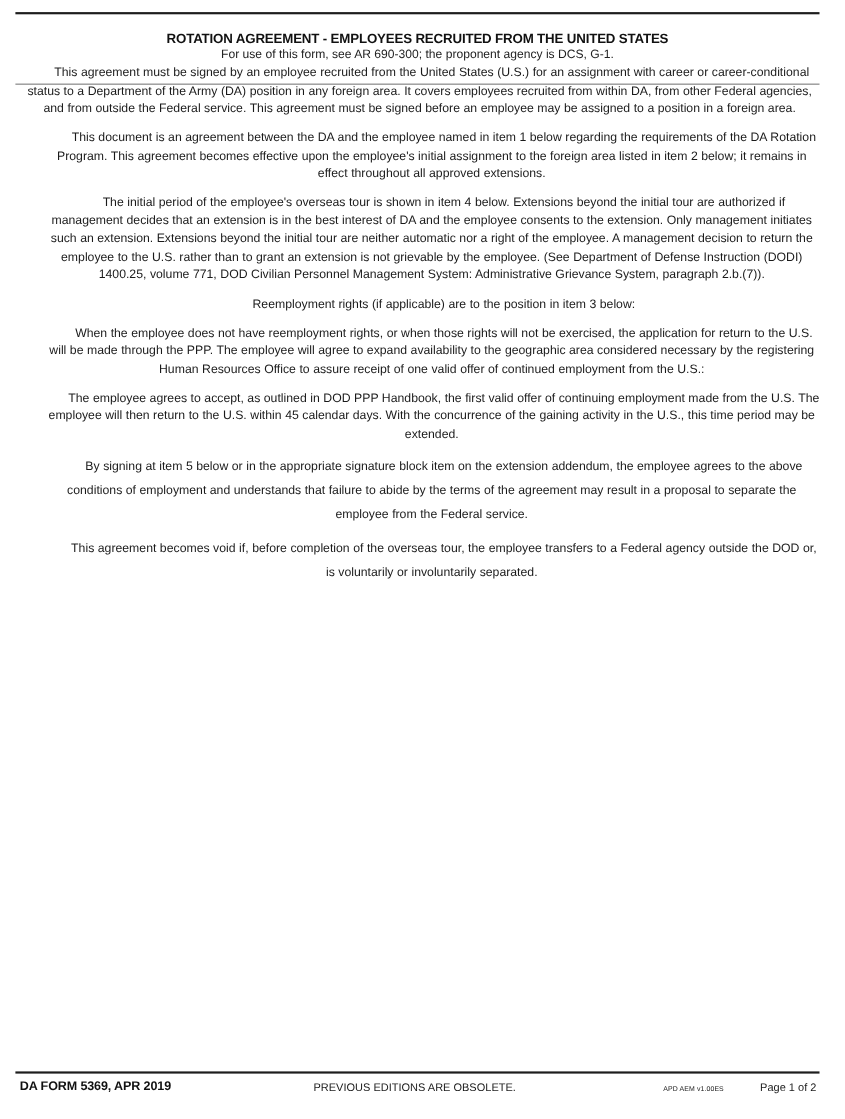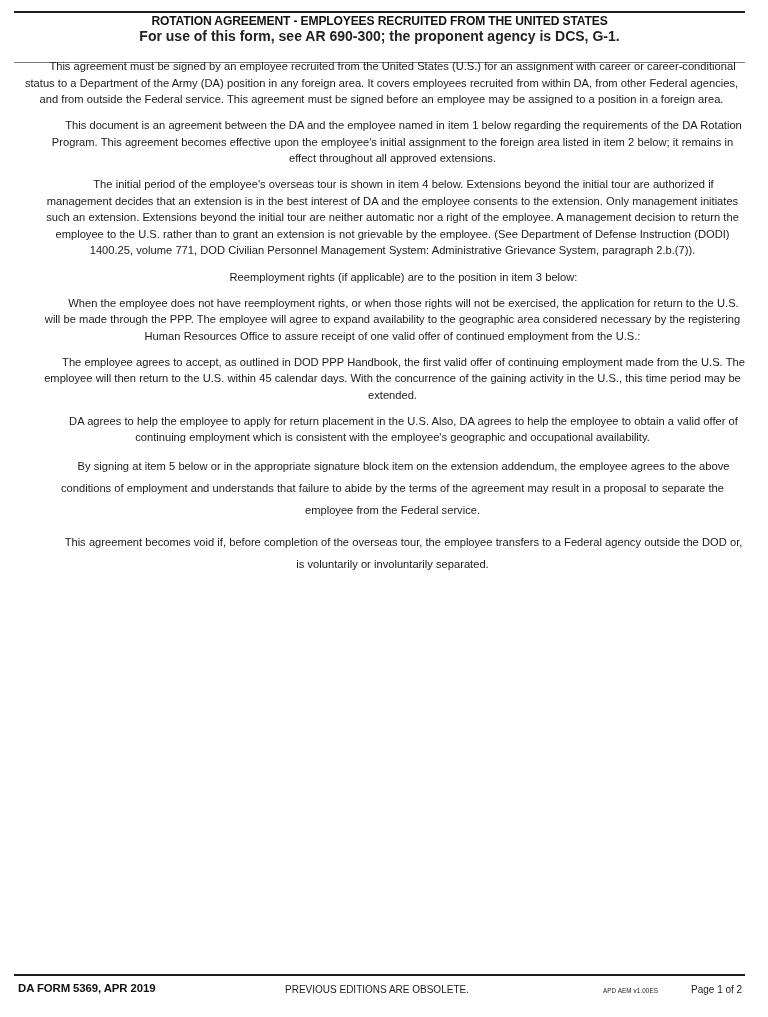--- a/index.html
+++ b/index.html
@@ -41,28 +41,28 @@
     height: 0;
     border-top: 1.3px solid #7b7b7b;
     width: 100%;
   }
   #form-title {
     text-align: center;
     font-size: 12.1px;
     font-weight: bold;
     letter-spacing: -0.15px;
     line-height: 14px;
-    margin-top: 1px;
+    margin-top: 15px;
     color: #111111;
     white-space: nowrap;
   }
   #form-subtitle {
     text-align: center;
-    font-size: 14px;
-    font-weight: bold;
+    font-size: 11px;
+    font-weight: normal;
     line-height: 11px;
     margin-top: 3px;
     margin-bottom: 20px;
     color: #222222;
   }
 
   
   #body-text {
     position: absolute;
     left: 18px;
@@ -154,21 +154,20 @@
     <div class="rule-thin"></div>
   </div>
 
   <div id="body-text">
     <p class="para">This agreement must be signed by an employee recruited from the United States (U.S.) for an assignment with career or career-conditional status to a Department of the Army (DA) position in any foreign area.  It covers employees recruited from within DA, from other Federal agencies, and from outside the Federal service.  This agreement must be signed before an employee may be assigned to a position in a foreign area.</p>
     <p class="para">This document is an agreement between the DA and the employee named in item 1 below regarding the requirements of the DA Rotation Program. This agreement becomes effective upon the employee's initial assignment to the foreign area listed in item 2 below; it remains in effect throughout all approved extensions.</p>
     <p class="para">The initial period of the employee's overseas tour is shown in item 4 below. Extensions beyond the initial tour are authorized if management decides that an extension is in the best interest of DA and the employee consents to the extension.  Only management initiates such an extension.  Extensions beyond the initial tour are neither automatic nor a right of the employee.  A management decision to return the employee to the U.S. rather than to grant an extension is not grievable by the employee. (See Department of Defense Instruction (DODI) 1400.25, volume 771, DOD Civilian Personnel Management System:  Administrative Grievance System, paragraph 2.b.(7)).</p>
     <p class="para">Reemployment rights (if applicable) are to the position in item 3 below:</p>
     <p class="para">When the employee does not have reemployment rights, or when those rights will not be exercised, the application for return to the U.S. will be made through the PPP. The employee will agree to expand availability to the geographic area considered necessary by the registering Human Resources Office to assure receipt of one valid offer of continued employment from the U.S.:</p>
     <p class="para">The employee agrees to accept, as outlined in DOD PPP Handbook, the first valid offer of continuing employment made from the U.S.  The employee will then return to the U.S. within 45 calendar days.  With the concurrence of the gaining activity in the U.S., this time period may be extended.</p>
-    <p class="para">DA agrees to help the employee to apply for return placement in the U.S.  Also, DA agrees to help the employee to obtain a valid offer of continuing employment which is consistent with the employee's geographic and occupational availability.</p>
     <p class="para tight loose">By signing at item 5 below or in the appropriate signature block item on the extension addendum, the employee agrees to the above conditions of employment and understands that failure to abide by the terms of the agreement may result in a proposal to separate the employee from the Federal service.</p>
     <p class="para tight loose">This agreement becomes void if, before completion of the overseas tour, the employee transfers to a Federal agency outside the DOD or, is voluntarily or involuntarily separated.</p>
   </div>
 
   <div id="footer">
     <div class="rule-thick"></div>
     <div id="footer-row">
       <span id="footer-form-id">DA FORM 5369, APR 2019</span>
       <span id="footer-notice">PREVIOUS EDITIONS ARE OBSOLETE.</span>
       <span id="footer-apd">APD AEM v1.00ES</span>

